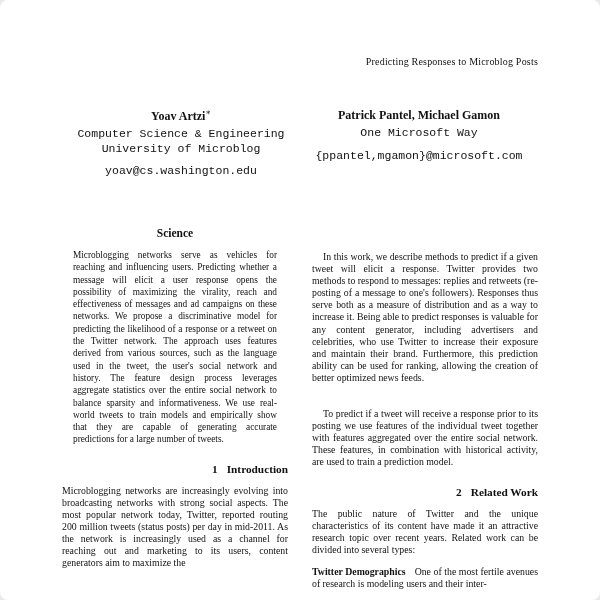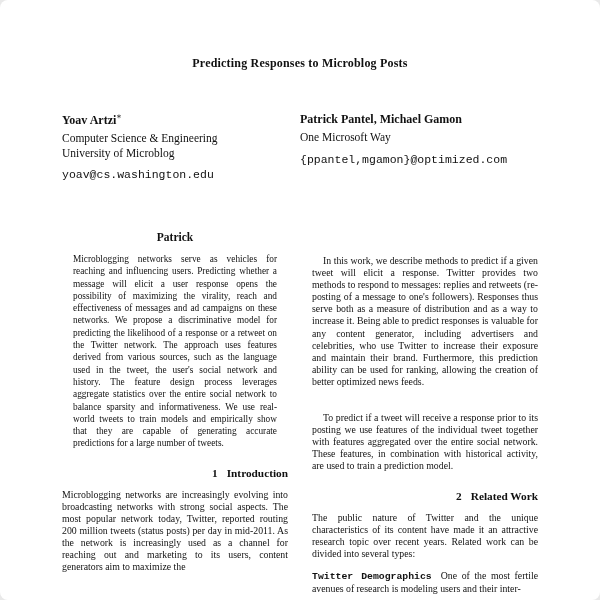--- a/index.html
+++ b/index.html
@@ -11,41 +11,43 @@
   }
   .page {
     position: relative;
     width: 600px; height: 600px;
     background: #ffffff;
     border-radius: 8px;
     overflow: hidden;
     padding: 56px 62px 0 62px;
   }
   .title {
-    font-size: 12px;
-    font-weight: bold;
-    text-align: center;
+    font-size: 10px;
+    font-weight: normal;
+    text-align: right;
     letter-spacing: 0.2px;
   }
   .authors {
     display: flex;
     margin-top: 40px;
   }
   .author-block {
     width: 50%;
+    text-align: center;
   }
   .author-name {
     font-size: 12px;
     font-weight: bold;
     margin-bottom: 3px;
   }
   .author-name sup { font-size: 8px; }
   .affil-line {
     font-size: 11.5px;
     line-height: 14.5px;
+    font-family: Liberation Mono, monospace;
   }
   .author-email {
     font-family: "Liberation Mono", "DejaVu Sans Mono", monospace;
     font-size: 11.5px;
     margin-top: 8px;
     white-space: nowrap;
   }
   .columns {
     display: flex;
     gap: 24px;
@@ -72,48 +74,48 @@
     text-align: right;
   }
   .section-heading .sec-num { margin-right: 9px; }
   .body-text {
     font-size: 9.8px;
     line-height: 12.1px;
     text-align: justify;
   }
   .indent { text-indent: 11px; margin-top: 24px; }
   .runin-para { margin-top: 10px; }
-  .runin-label { font-weight: bold; margin-right: 9px; font-family: Liberation Mono, monospace; }
+  .runin-label { font-weight: bold; margin-right: 9px; }
 </style>
 </head>
 <body>
 
 <div class="page">
 
   <h1 class="title">Predicting Responses to Microblog Posts</h1>
 
   <div class="authors">
     <div class="author-block">
       <div class="author-name"><span>Yoav Artzi</span><sup>∗</sup></div>
       <div class="affil-line">Computer Science &amp; Engineering</div>
       <div class="affil-line">University of Microblog</div>
       <div class="author-email">yoav@cs.washington.edu</div>
     </div>
     <div class="author-block">
       <div class="author-name"><span>Patrick Pantel, Michael Gamon</span><sup></sup></div>
       <div class="affil-line">One Microsoft Way</div>
-      <div class="author-email">{ppantel,mgamon}@optimized.com</div>
+      <div class="author-email">{ppantel,mgamon}@microsoft.com</div>
     </div>
   </div>
 
   <div class="columns">
 
     <div class="col col-left">
       <div class="abstract">
-        <div class="abstract-heading">Patrick</div>
+        <div class="abstract-heading">Science</div>
         <p class="abstract-text">Microblogging networks serve as vehicles for reaching and influencing users. Predicting whether a message will elicit a user response opens the possibility of maximizing the virality, reach and effectiveness of messages and ad campaigns on these networks. We propose a discriminative model for predicting the likelihood of a response or a retweet on the Twitter network. The approach uses features derived from various sources, such as the language used in the tweet, the user's social network and history. The feature design process leverages aggregate statistics over the entire social network to balance sparsity and informativeness. We use real-world tweets to train models and empirically show that they are capable of generating accurate predictions for a large number of tweets.</p>
       </div>
       <div class="section-heading"><span class="sec-num">1</span><span>Introduction</span></div>
       <p class="body-text">Microblogging networks are increasingly evolving into broadcasting networks with strong social aspects. The most popular network today, Twitter, reported routing 200 million tweets (status posts) per day in mid-2011. As the network is increasingly used as a channel for reaching out and marketing to its users, content generators aim to maximize the</p>
     </div>
 
     <div class="col col-right">
       <p class="body-text indent">In this work, we describe methods to predict if a given tweet will elicit a response. Twitter provides two methods to respond to messages: replies and retweets (re-posting of a message to one's followers). Responses thus serve both as a measure of distribution and as a way to increase it. Being able to predict responses is valuable for any content generator, including advertisers and celebrities, who use Twitter to increase their exposure and maintain their brand. Furthermore, this prediction ability can be used for ranking, allowing the creation of better optimized news feeds.</p>
       <p class="body-text indent">To predict if a tweet will receive a response prior to its posting we use features of the individual tweet together with features aggregated over the entire social network. These features, in combination with historical activity, are used to train a prediction model.</p>
       <div class="section-heading"><span class="sec-num">2</span><span>Related Work</span></div>

